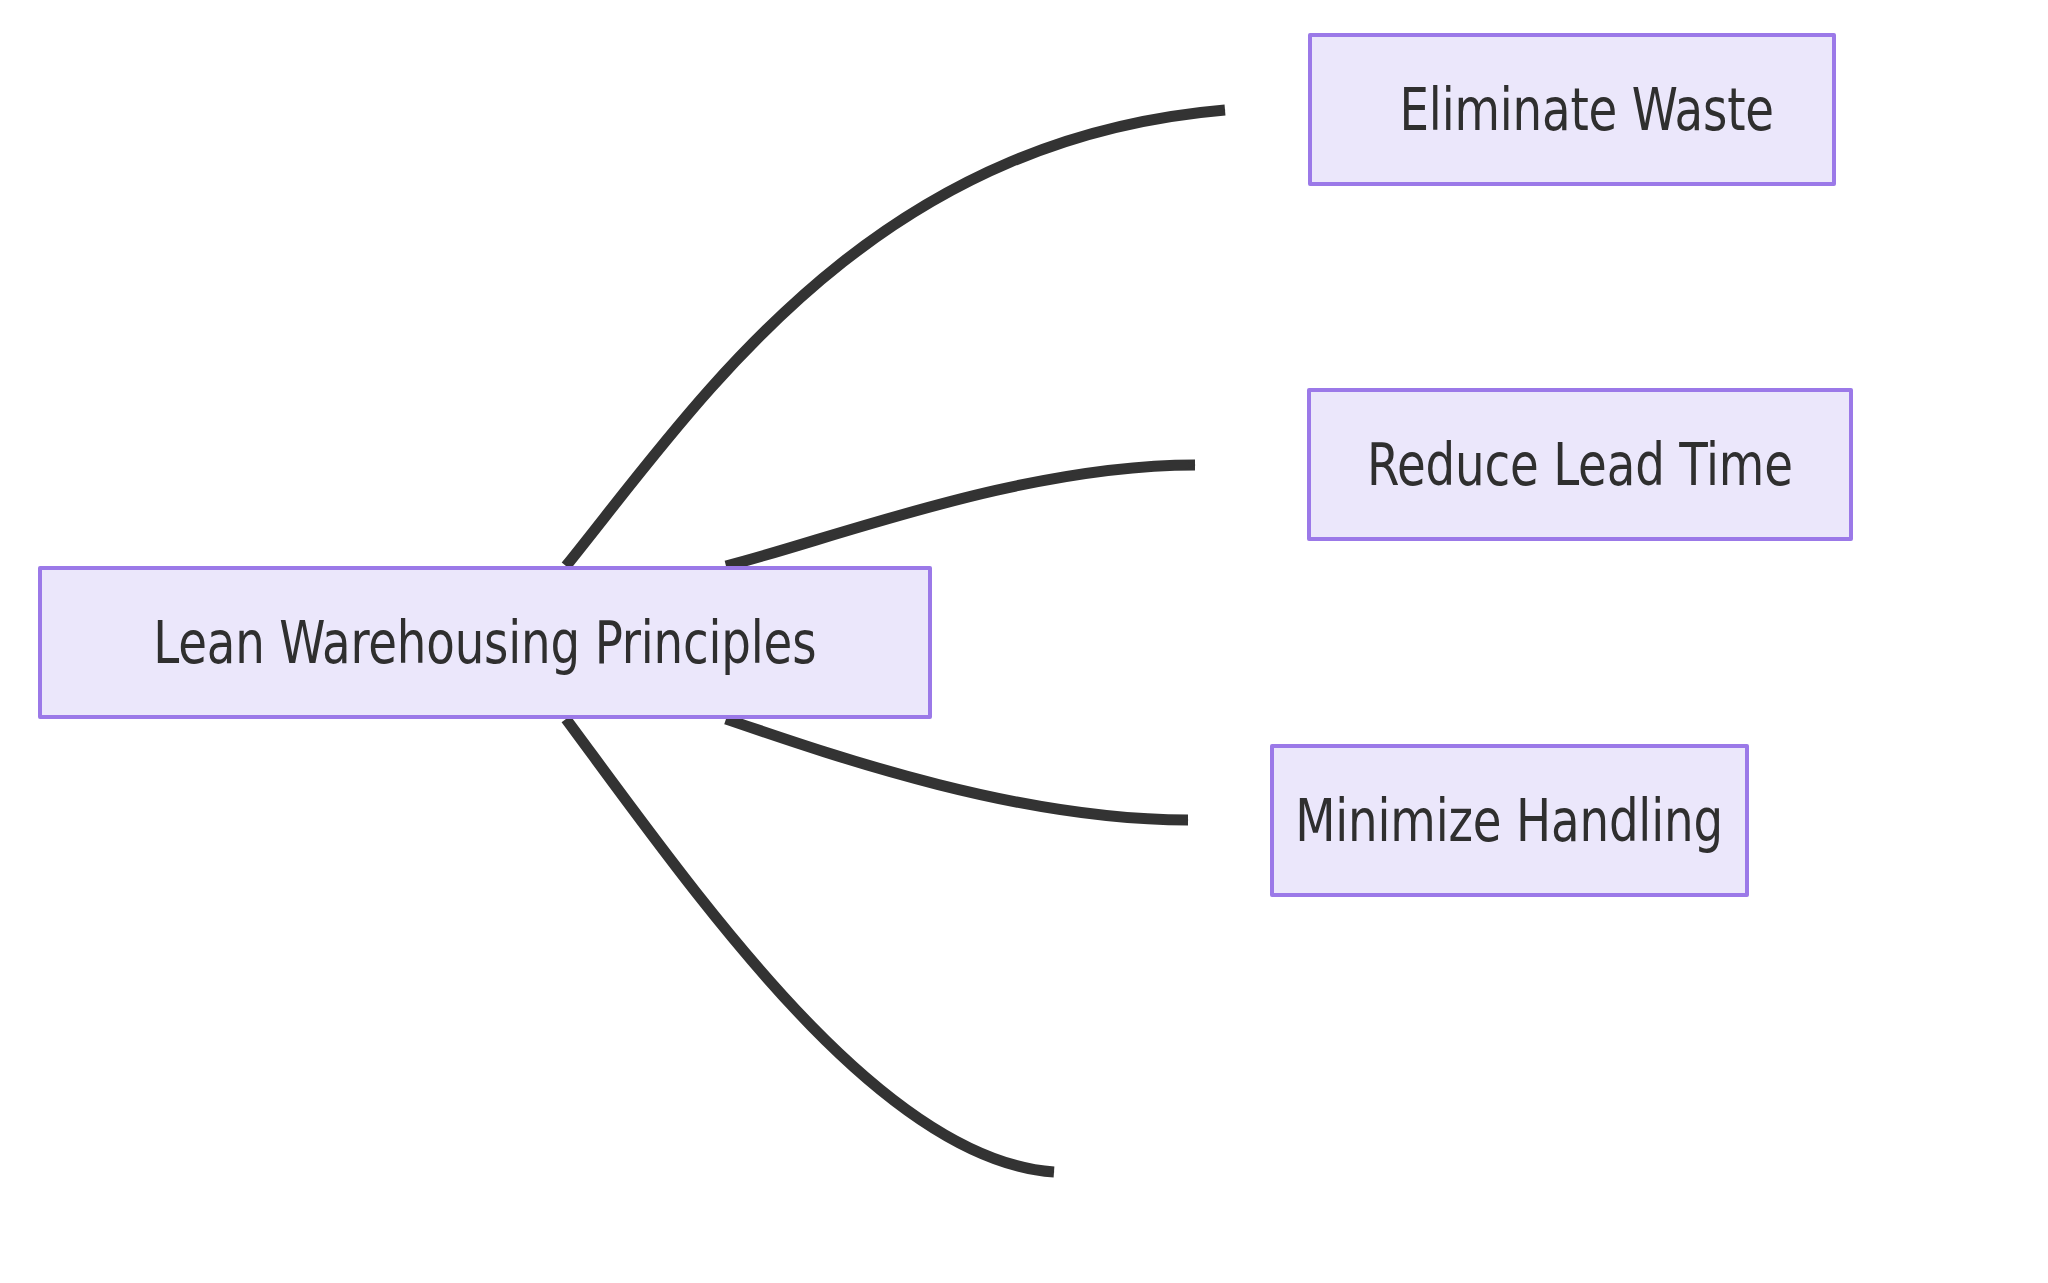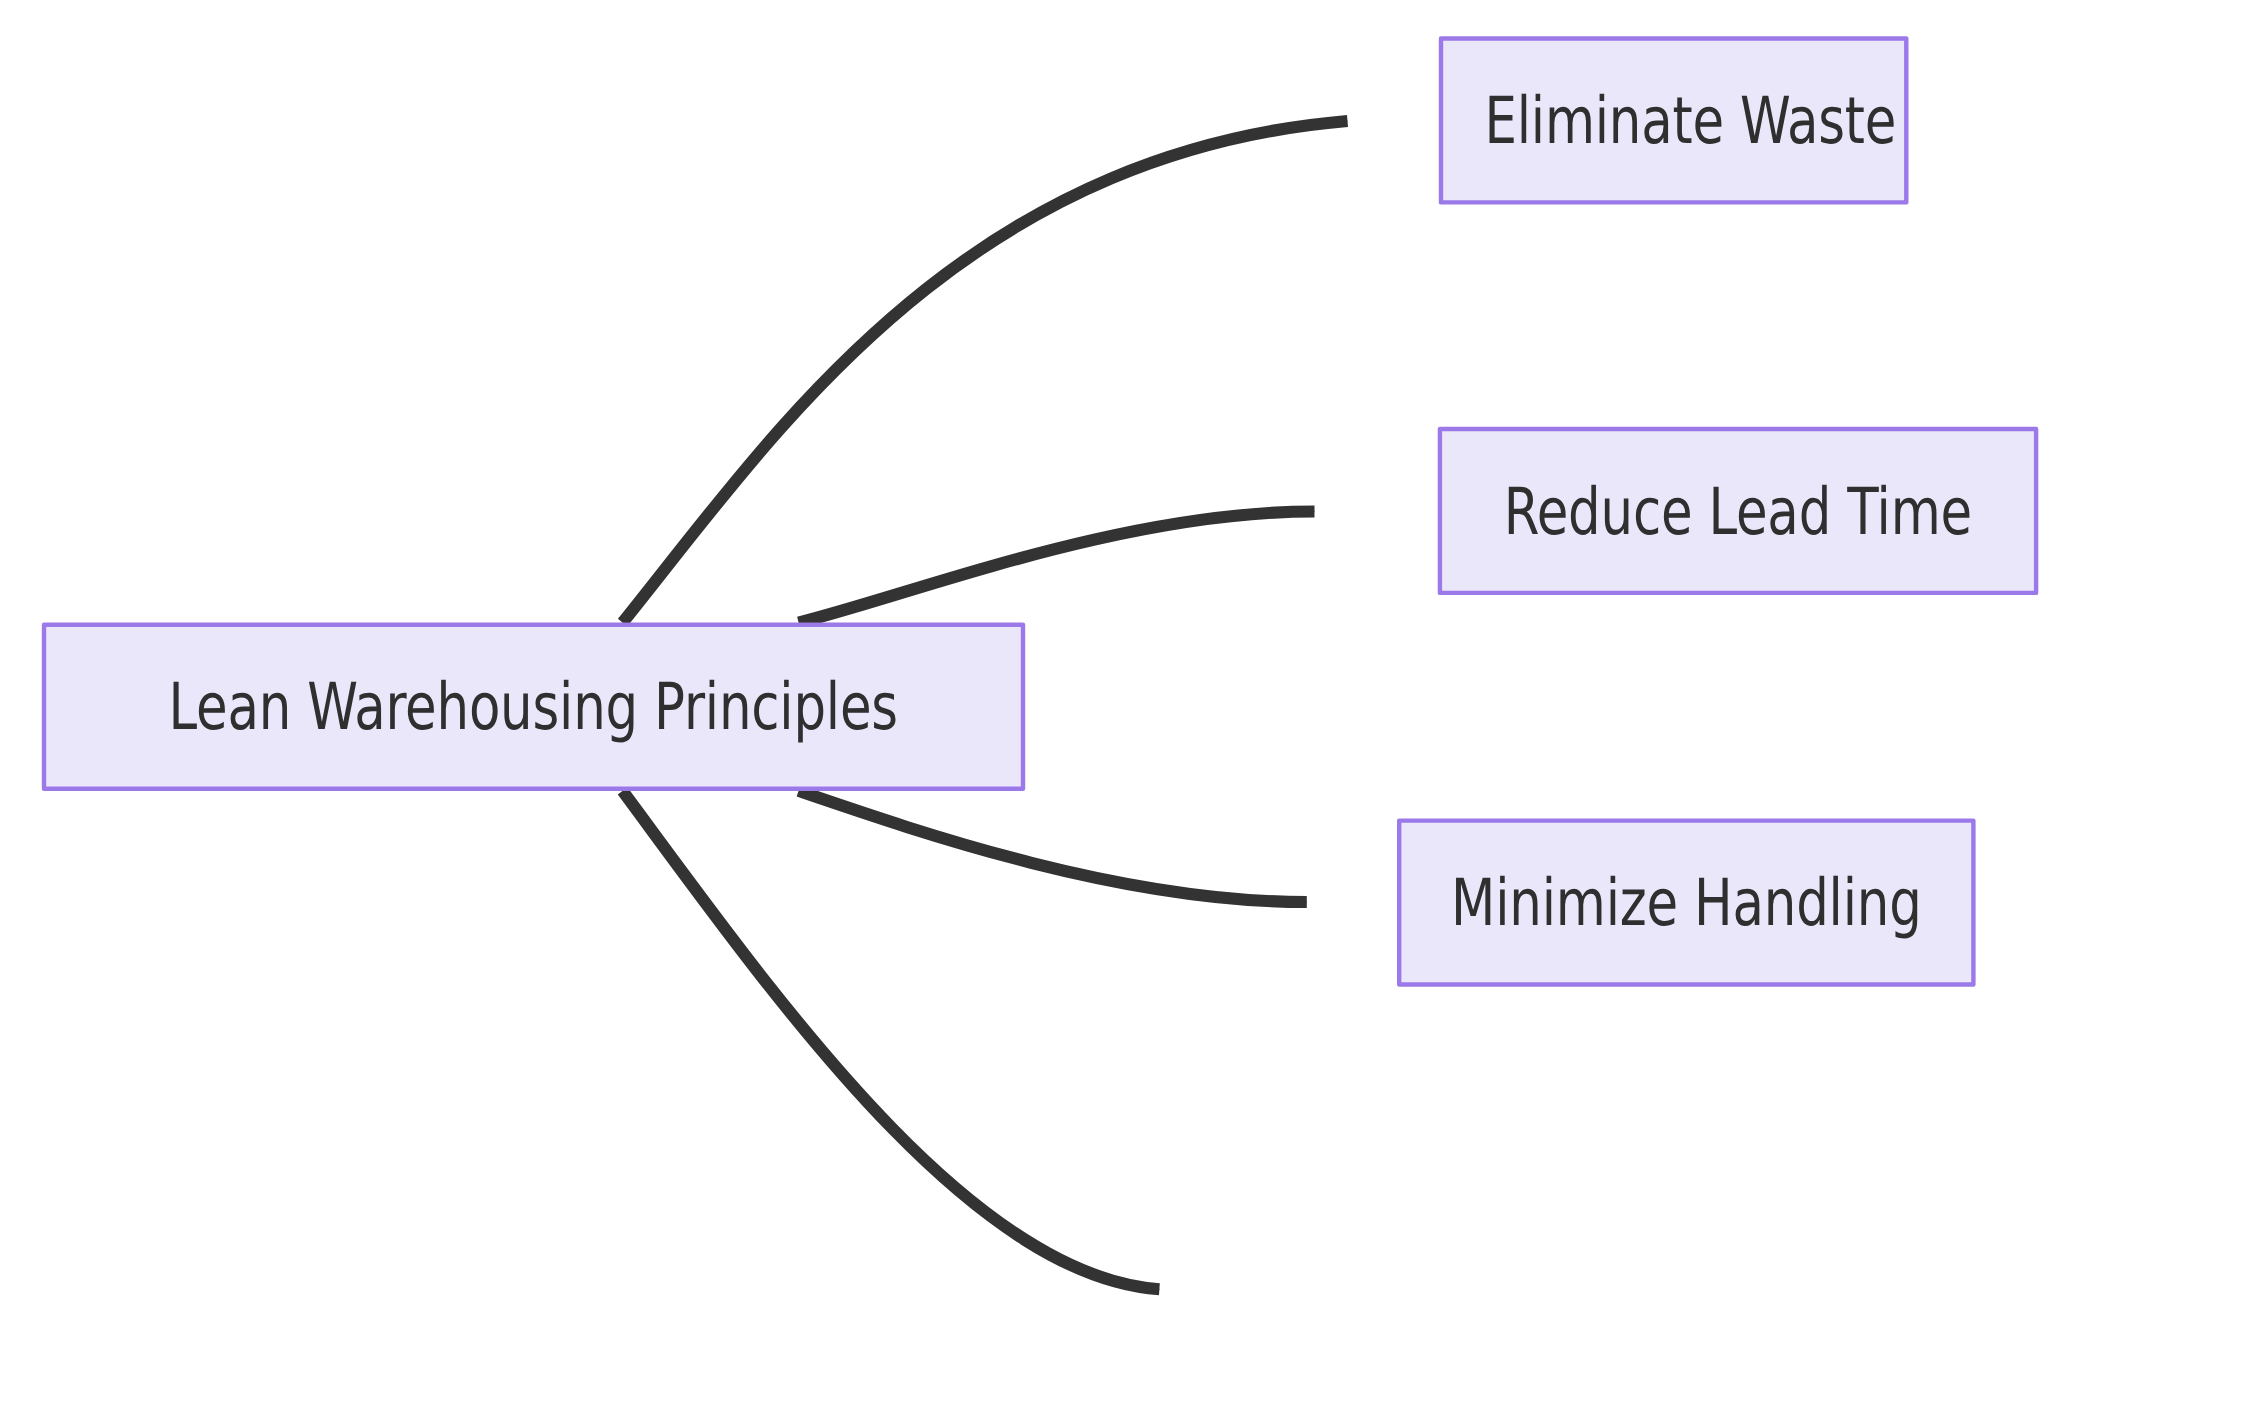--- a/index.html
+++ b/index.html
@@ -42,23 +42,23 @@
     font-weight: 400;
     color: #2f2f2f;
     line-height: 1;
     white-space: nowrap;
     letter-spacing: -0.2px;
     transform: scaleX(0.88);
     transform-origin: center center;
   }
   
   #node-root      { left: 38px;   top: 566px;  width: 894px; height: 153px; }
-  #node-child-0   { left: 1308px; top: 33px;   width: 427px; height: 153px; padding-left: 30px; }
+  #node-child-0   { left: 1308px; top: 33px;   width: 528px; height: 153px; padding-left: 30px; }
   #node-child-1   { left: 1307px; top: 388px;  width: 546px; height: 153px; }
-  #node-child-2   { left: 1270px; top: 744px;  width: 526px; height: 153px; }
+  #node-child-2   { left: 1270px; top: 744px;  width: 479px; height: 153px; }
   #node-child-3   { left: 1136px; top: 1096px; width: 868px; height: 153px; }
 </style>
 </head>
 <body>
 
 <div id="diagram-canvas">
 
   <svg id="edge-layer" viewBox="0 0 2048 1283">
     <defs>
       <marker id="arrowhead" markerWidth="11" markerHeight="9" refX="10.4" refY="4.5" orient="auto" markerUnits="userSpaceOnUse">

